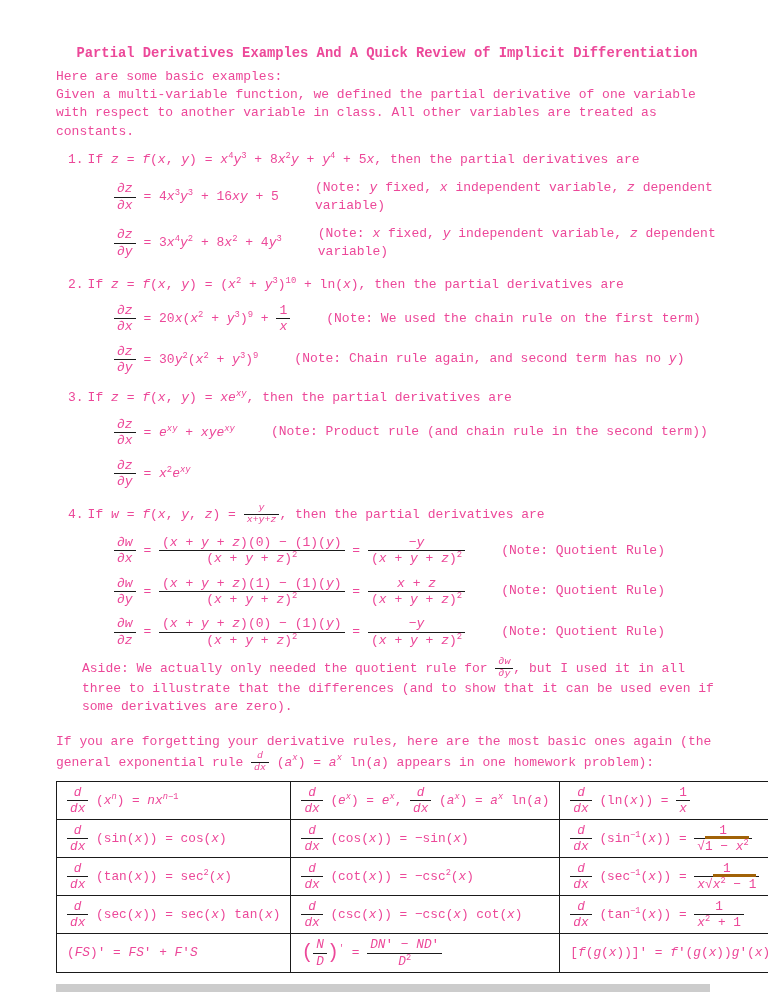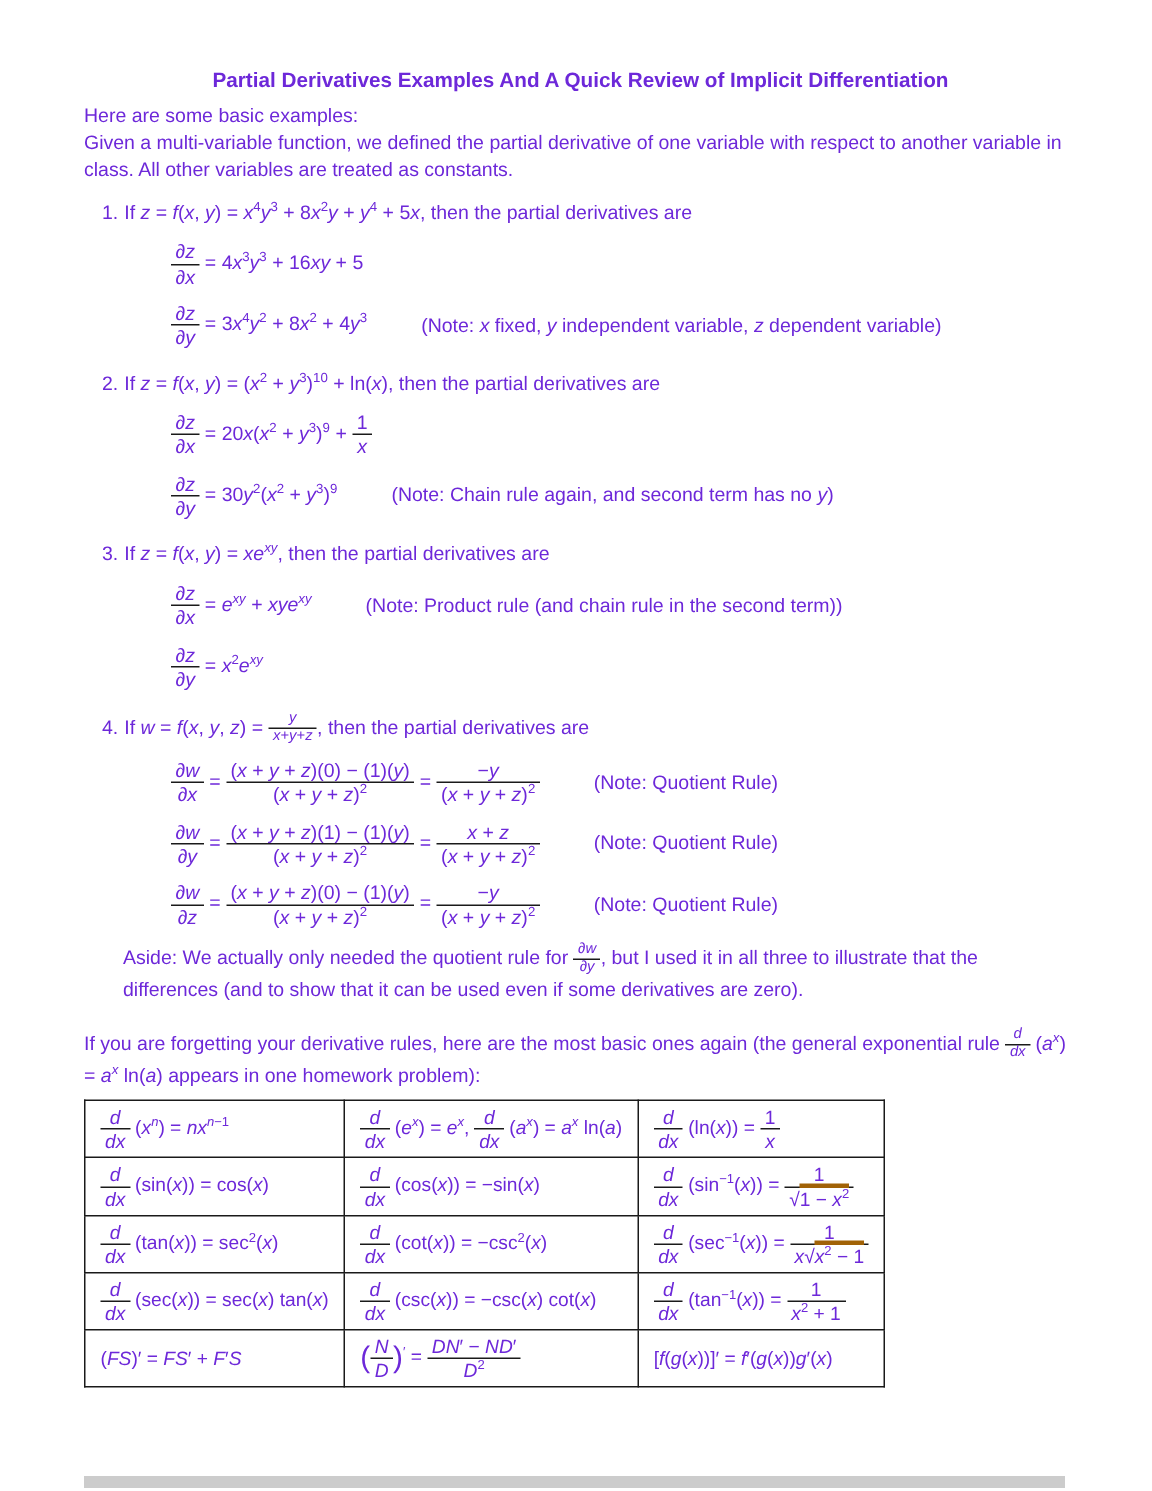--- a/index.html
+++ b/index.html
@@ -3,23 +3,23 @@
 <meta charset="utf-8">
 <style>
   * { box-sizing: border-box; }
   html, body { margin: 0; padding: 0; background: #ffffff; }
   .page {
     position: relative;
     width: 768px;
     height: 994px;
     margin: 0 auto;
     background: #ffffff;
-    font-family: Liberation Sans, sans-serif;
+    font-family: Liberation Mono, monospace;
     font-size: 13px;
-    color: #6d28d9;
+    color: #ec4899;
     padding: 44px 50px 0 56px;
     line-height: 1.42;
     overflow: hidden;
   }
   .title { font-size: 13.8px; font-weight: bold; text-align: center; margin: 0 0 4px 0; }
   .intro { margin: 0; }
   .examples { margin-top: 10px; }
   .example { margin: 10px 0 14px 12px; }
   .ex-num { display: inline-block; margin-right: 4px; }
   .ex-lead { margin-bottom: 2px; }
@@ -64,30 +64,32 @@
   <div class="intro">
     <div>Here are some basic examples:</div>
     <div>Given a multi-variable function, we defined the partial derivative of one variable with respect to another variable in class. All other variables are treated as constants.</div>
   </div>
 
   <div class="examples" id="examples">
       <div class="example">
         <div class="ex-lead"><span class="ex-num">1.</span><span class="lead-text">If <i>z</i> = <i>f</i>(<i>x</i>, <i>y</i>) = <i>x</i><sup>4</sup><i>y</i><sup>3</sup> + 8<i>x</i><sup>2</sup><i>y</i> + <i>y</i><sup>4</sup> + 5<i>x</i>, then the partial derivatives are</span></div>
         <div class="ex-line">
           <span class="formula"><span class="fr"><span class="nu">∂<i>z</i></span><span class="de">∂<i>x</i></span></span> = 4<i>x</i><sup>3</sup><i>y</i><sup>3</sup> + 16<i>xy</i> + 5</span>
+          <span class="note">(Note: <i>y</i> fixed, <i>x</i> independent variable, <i>z</i> dependent variable)</span>
         </div>
         <div class="ex-line">
           <span class="formula"><span class="fr"><span class="nu">∂<i>z</i></span><span class="de">∂<i>y</i></span></span> = 3<i>x</i><sup>4</sup><i>y</i><sup>2</sup> + 8<i>x</i><sup>2</sup> + 4<i>y</i><sup>3</sup></span>
           <span class="note">(Note: <i>x</i> fixed, <i>y</i> independent variable, <i>z</i> dependent variable)</span>
         </div>
       </div>
       <div class="example">
         <div class="ex-lead"><span class="ex-num">2.</span><span class="lead-text">If <i>z</i> = <i>f</i>(<i>x</i>, <i>y</i>) = (<i>x</i><sup>2</sup> + <i>y</i><sup>3</sup>)<sup>10</sup> + ln(<i>x</i>), then the partial derivatives are</span></div>
         <div class="ex-line">
           <span class="formula"><span class="fr"><span class="nu">∂<i>z</i></span><span class="de">∂<i>x</i></span></span> = 20<i>x</i>(<i>x</i><sup>2</sup> + <i>y</i><sup>3</sup>)<sup>9</sup> + <span class="fr"><span class="nu">1</span><span class="de"><i>x</i></span></span></span>
+          <span class="note">(Note: We used the chain rule on the first term)</span>
         </div>
         <div class="ex-line">
           <span class="formula"><span class="fr"><span class="nu">∂<i>z</i></span><span class="de">∂<i>y</i></span></span> = 30<i>y</i><sup>2</sup>(<i>x</i><sup>2</sup> + <i>y</i><sup>3</sup>)<sup>9</sup></span>
           <span class="note">(Note: Chain rule again, and second term has no <i>y</i>)</span>
         </div>
       </div>
       <div class="example">
         <div class="ex-lead"><span class="ex-num">3.</span><span class="lead-text">If <i>z</i> = <i>f</i>(<i>x</i>, <i>y</i>) = <i>xe</i><sup><i>xy</i></sup>, then the partial derivatives are</span></div>
         <div class="ex-line">
           <span class="formula"><span class="fr"><span class="nu">∂<i>z</i></span><span class="de">∂<i>x</i></span></span> = <i>e</i><sup><i>xy</i></sup> + <i>xye</i><sup><i>xy</i></sup></span>

